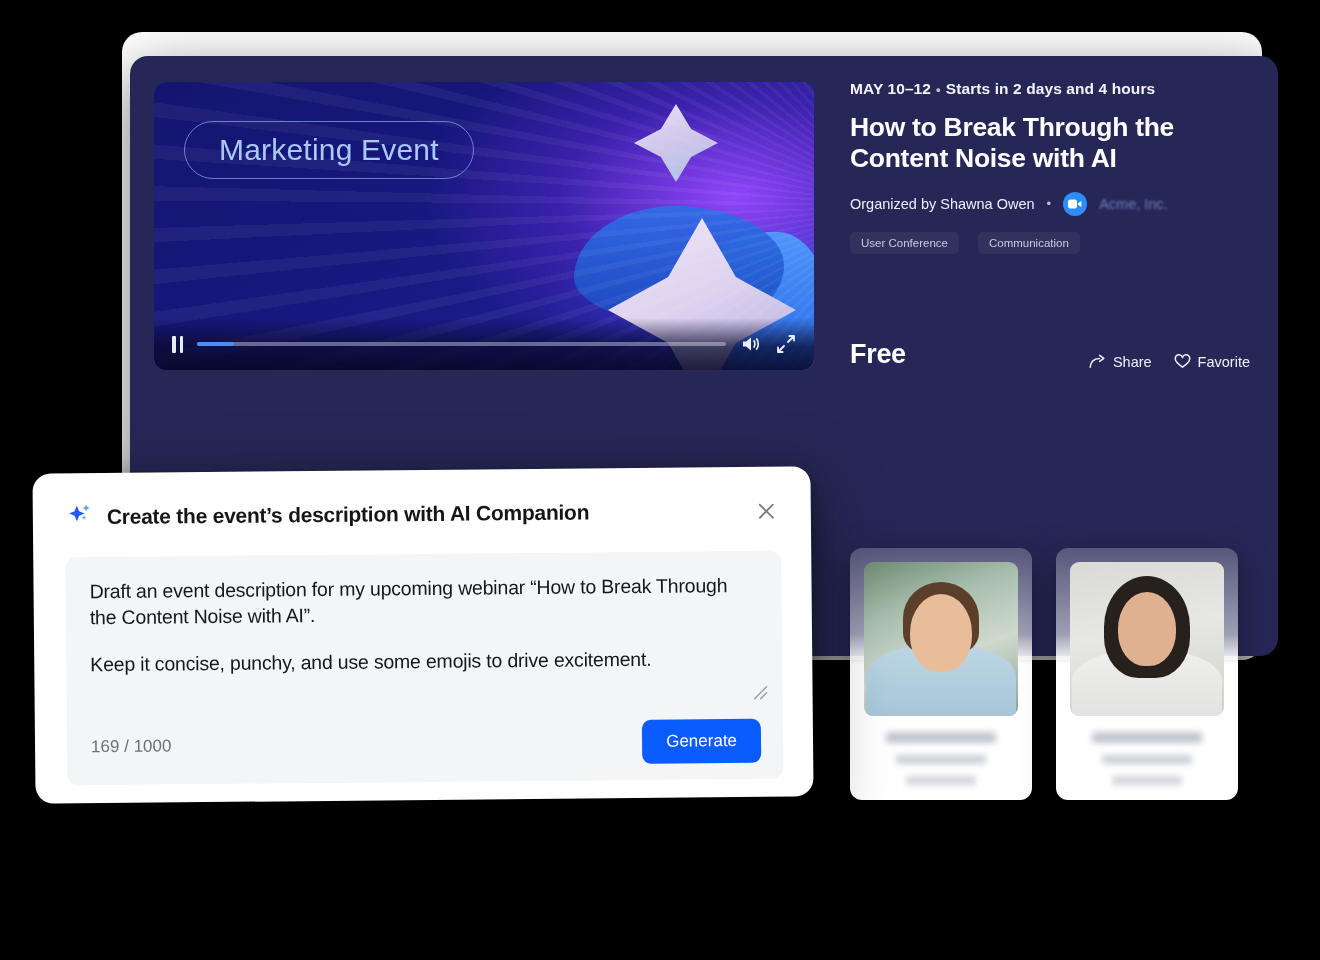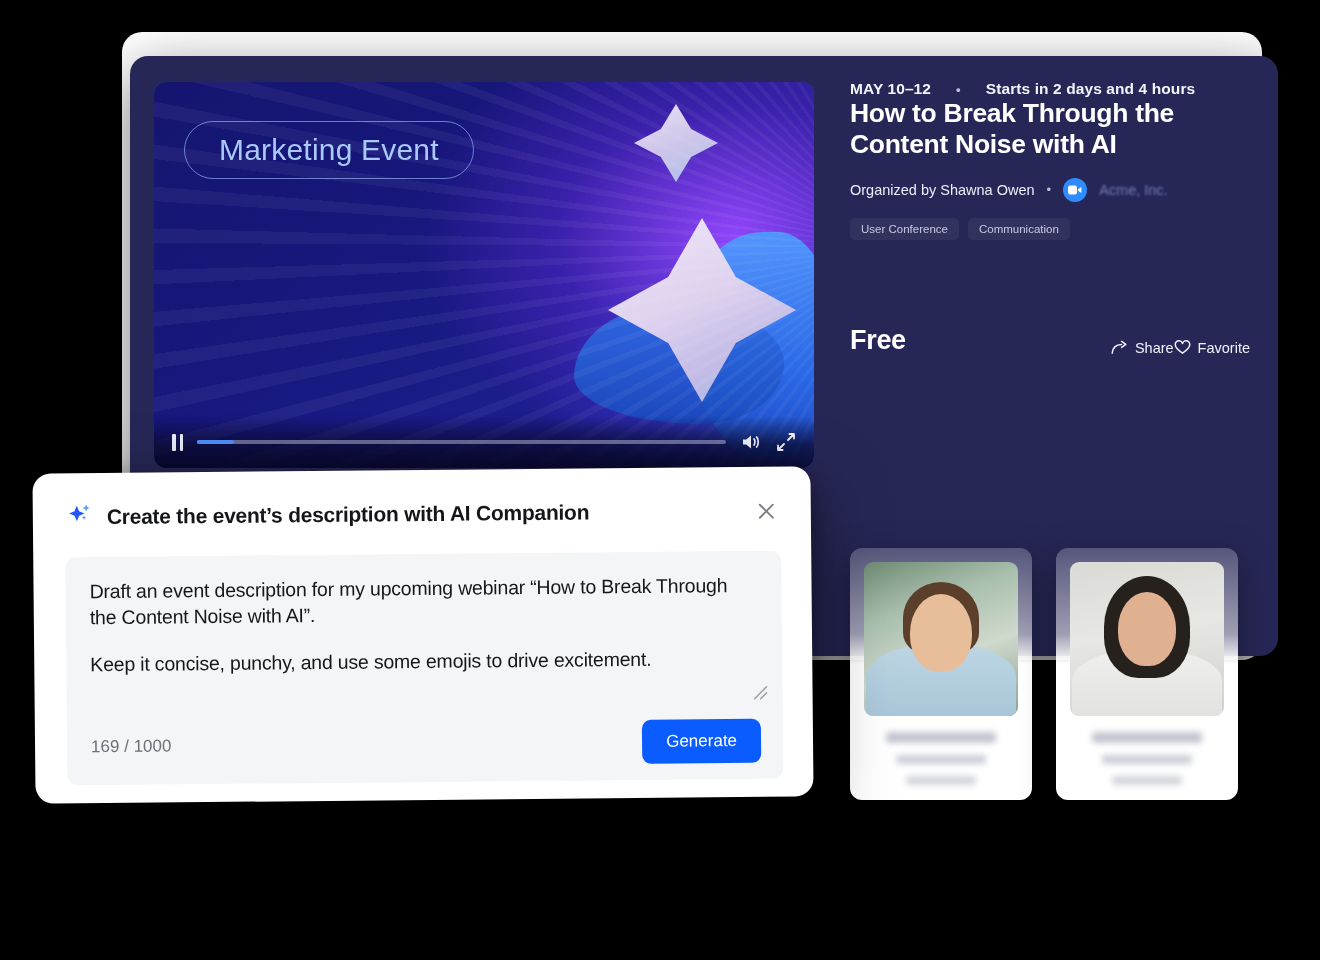--- a/index.html
+++ b/index.html
@@ -43,21 +43,21 @@
     overflow: hidden;
     box-shadow: 0 18px 60px rgba(0,0,0,0.55);
   }
 
   
   .video-wrap {
     position: absolute;
     left: 24px;
     top: 26px;
     width: 660px;
-    height: 386px;
+    height: 288px;
     border-radius: 12px;
     overflow: hidden;
     background: #0369a1;
   }
   .video-bg {
     position: absolute;
     inset: 0;
     background:
       radial-gradient(ellipse 70% 90% at 88% 40%, rgba(150,70,255,0.95) 0%, rgba(90,40,210,0.5) 38%, rgba(25,20,120,0) 68%),
       radial-gradient(ellipse 55% 70% at 100% 78%, rgba(40,120,255,0.85) 0%, rgba(30,70,200,0.35) 45%, rgba(20,20,110,0) 75%),
@@ -167,23 +167,24 @@
     left: 720px;
     top: 24px;
     width: 400px;
     color: #ffffff;
   }
   .meta-line {
     font-size: 15.5px;
     font-weight: bold;
     color: #f2f3fb;
     letter-spacing: 0.1px;
+    margin-bottom: 14px;
     display: flex;
     align-items: center;
-    gap: 25px;
+    gap: 5px;
   }
   .meta-dot { opacity: 0.75; font-size: 13px; }
   .event-title {
     font-size: 26.5px;
     font-weight: bold;
     line-height: 1.18;
     letter-spacing: -0.3px;
     margin-bottom: 17px;
   }
   .org-line {
@@ -198,37 +199,37 @@
     width: 24px; height: 24px;
     border-radius: 50%;
     background: #2d8cff;
     display: flex; align-items: center; justify-content: center;
     flex: none;
   }
   .org-company {
     color: #6f7bb5;
     filter: blur(1.1px);
   }
-  .tags { display:flex; gap: 9px; }
+  .tags { display:flex; gap: 19px; }
   .tag {
     background: #32325f;
     color: #c6c9e2;
     font-size: 11.5px;
     padding: 5px 11px;
     border-radius: 5px;
     white-space: nowrap;
   }
   .price-row {
     display: flex;
     align-items: flex-end;
     justify-content: space-between;
     margin-top: 85px;
   }
   .price { font-size: 27px; font-weight: bold; letter-spacing: -0.3px; }
-  .price-actions { display:flex; }
+  .price-actions { display:flex; gap: 22px; }
   .act {
     display: flex; align-items: center; gap: 7px;
     font-size: 14.5px; color: #eef0fb; cursor: pointer;
   }
   .register-btn {
     margin-top: 18px;
     width: 100%;
     height: 44px;
     background: #0b5cff;
     border: none;

